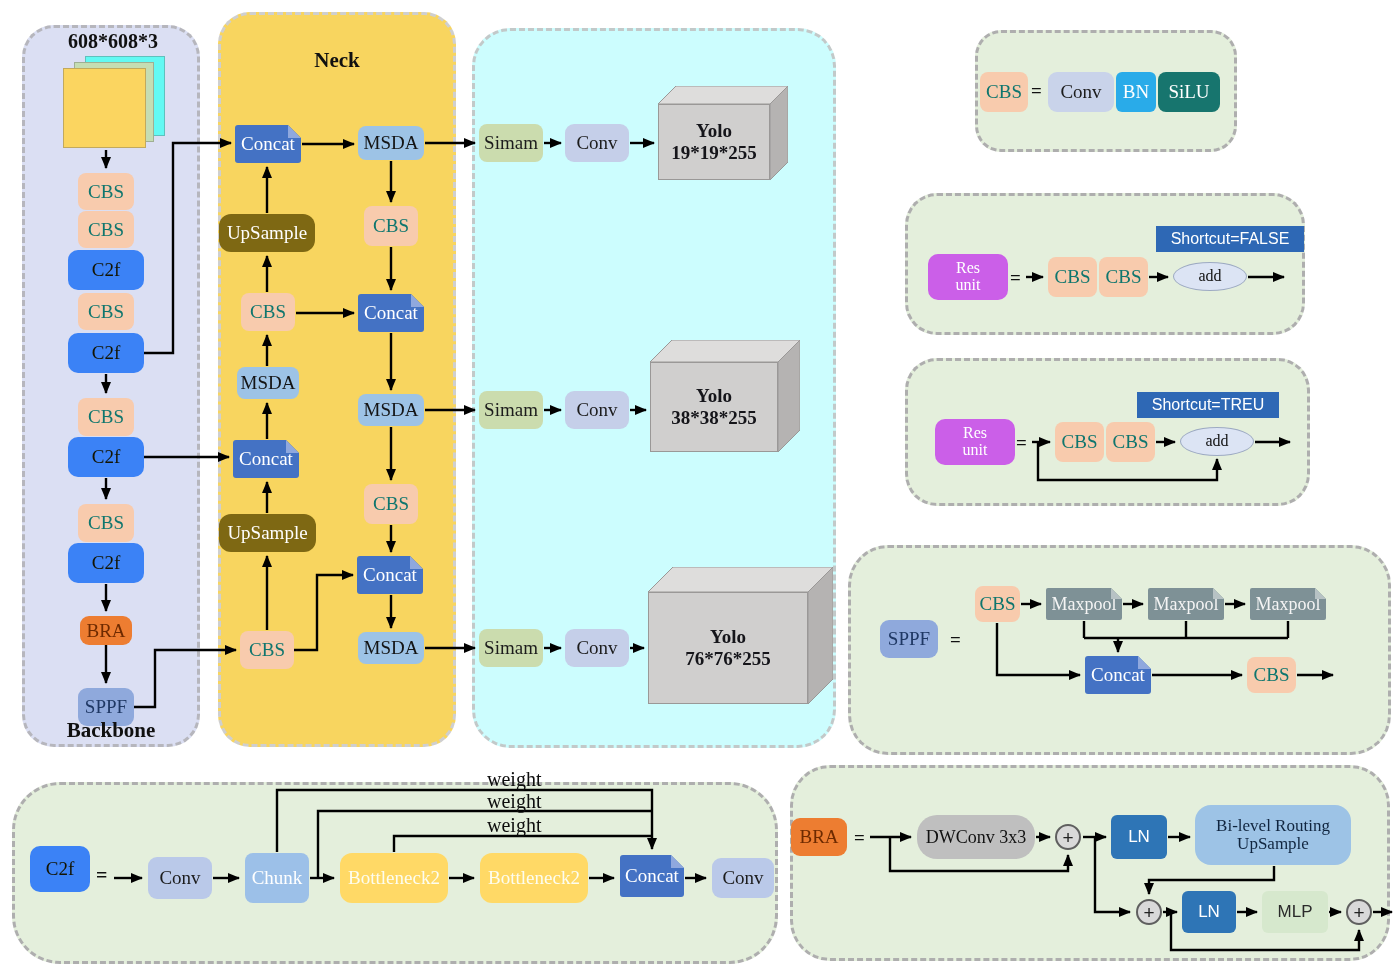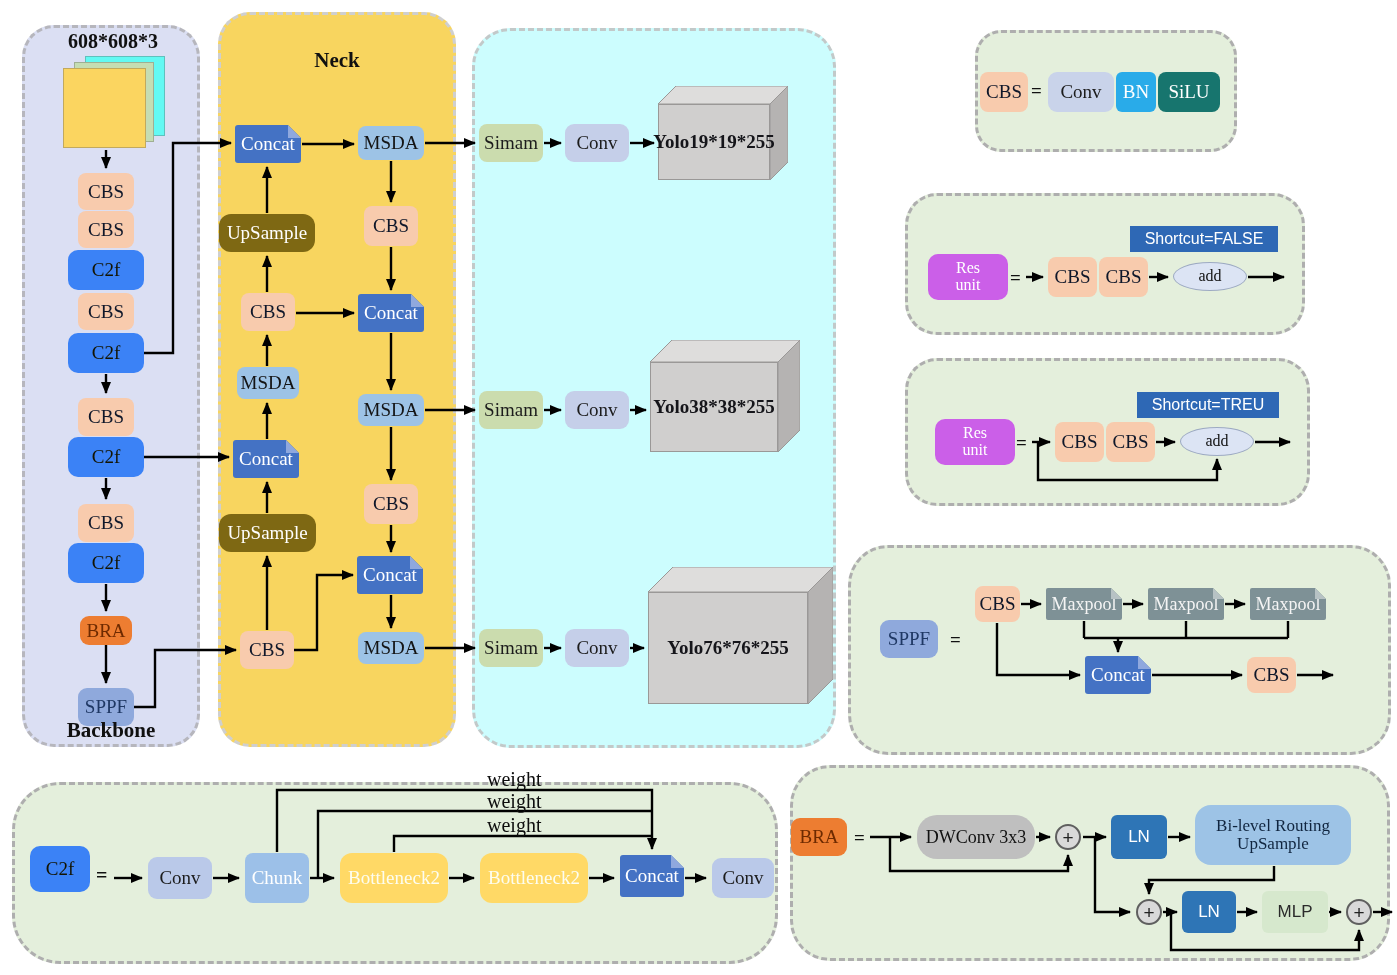--- a/index.html
+++ b/index.html
@@ -3,21 +3,21 @@
 <meta charset="utf-8">
 <style>
   html,body{margin:0;padding:0;background:#fff;}
   #canvas{position:relative;width:1397px;height:975px;background:#fff;overflow:hidden;
           font-family:"Liberation Serif","DejaVu Serif",serif;}
   .panel{position:absolute;border:3px dashed #b3b3b8;border-radius:32px;box-sizing:border-box;}
   .green-panel{background:#e4efdc;border-color:#aeaeae;}
   .panel-title{position:absolute;font-weight:bold;font-size:21px;color:#101010;text-align:center;z-index:12;}
   .blk{position:absolute;display:flex;align-items:center;justify-content:center;text-align:center;
        box-sizing:border-box;z-index:10;font-size:19px;line-height:1.05;border-radius:8px;}
-  .cbs{background:#f8cbad;color:#0f172a;}
+  .cbs{background:#f8cbad;color:#0f766e;}
   .c2f{background:#3b82f6;color:#141400;border-radius:10px;}
   .bra{background:#ed7d31;color:#6e2a00;border-radius:9px;}
   .sppf{background:#8fa9dc;color:#1f3864;border-radius:9px;}
   .concat{background:#4472c4;color:#fff;border-radius:3px;
           clip-path:polygon(0 0,calc(100% - 13px) 0,100% 13px,100% 100%,0 100%);}
   .concat::after{content:"";position:absolute;top:0;right:0;width:13px;height:13px;
           background:#8fa8de;clip-path:polygon(0 0,100% 100%,0 100%);}
   .upsample{background:#7e6813;color:#fff;border-radius:12px;}
   .msda{background:#9dc3e6;color:#141414;}
   .simam{background:#cbdcae;color:#1c1c1c;}
@@ -37,21 +37,21 @@
   .dwconv{background:#bfbfbf;color:#111;border-radius:20px;font-size:18px;}
   .ln{background:#2e75b6;color:#fff;border-radius:6px;font-family:"Liberation Sans","DejaVu Sans",sans-serif;font-size:17px;}
   .bira{background:#9dc3e6;color:#10253f;border-radius:16px;font-size:17px;}
   .mlp{background:#d6e8cd;color:#2a2a2a;border-radius:6px;font-family:"Liberation Sans","DejaVu Sans",sans-serif;font-size:17px;}
   .plus{position:absolute;width:26px;height:26px;border-radius:50%;background:#d9d9d9;border:2px solid #5f5f5f;
         box-sizing:border-box;display:flex;align-items:center;justify-content:center;z-index:10;
         font-family:"Liberation Sans","DejaVu Sans",sans-serif;font-size:19px;color:#222;line-height:1;}
   .eq{position:absolute;font-weight:bold;font-size:19px;color:#111;z-index:10;}
   .sq{position:absolute;border:1px solid rgba(90,90,90,.35);box-sizing:border-box;}
   .wlabel{position:absolute;font-size:20px;color:#0d0d0d;z-index:11;}
-  .ylabel{position:absolute;display:flex;align-items:center;justify-content:center;
+  .ylabel{position:absolute;display:flex;flex-direction:column;align-items:center;justify-content:center;
           font-weight:bold;font-size:19px;color:#15151a;z-index:11;}
   .arrows{position:absolute;left:0;top:0;z-index:6;pointer-events:none;}
 </style>
 </head>
 <body>
 
 <div id="canvas">
 
   <div class="panel" style="left:22px;top:25px;width:178px;height:722px;background:#dbdff3;border-color:#b6b6bd;"></div>
   <div class="panel" style="left:218px;top:12px;width:238px;height:735px;background:#f8d55f;border-color:#cfcfcf;"></div>
@@ -230,21 +230,21 @@
       <span>76*76*255</span>
     </div>
   </div>
 
   <div class="blk cbs" style="left:980px;top:72px;width:48px;height:40px;">CBS</div>
   <span class="eq" style="left:1031px;top:80px;">=</span>
   <div class="blk convb" style="left:1048px;top:72px;width:66px;height:40px;background:#c9d3ea;">Conv</div>
   <div class="blk bn" style="left:1116px;top:72px;width:40px;height:40px;">BN</div>
   <div class="blk silu" style="left:1158px;top:72px;width:62px;height:40px;">SiLU</div>
 
-  <div class="badge" style="left:1130px;top:226px;width:148px;height:26px;">Shortcut=FALSE</div>
+  <div class="badge" style="left:1156px;top:226px;width:148px;height:26px;">Shortcut=FALSE</div>
   <div class="blk resunit" style="left:928px;top:254px;width:80px;height:46px;flex-direction:column;">
     <span>Res</span>
     <span>unit</span>
   </div>
   <span class="eq" style="left:1010px;top:267px;">=</span>
   <div class="blk cbs" style="left:1048px;top:257px;width:49px;height:40px;">CBS</div>
   <div class="blk cbs" style="left:1099px;top:257px;width:49px;height:40px;">CBS</div>
   <div class="blk addnode" style="left:1173px;top:262px;width:74px;height:29px;">add</div>
 
   <div class="badge" style="left:1137px;top:392px;width:142px;height:26px;">Shortcut=TREU</div>

